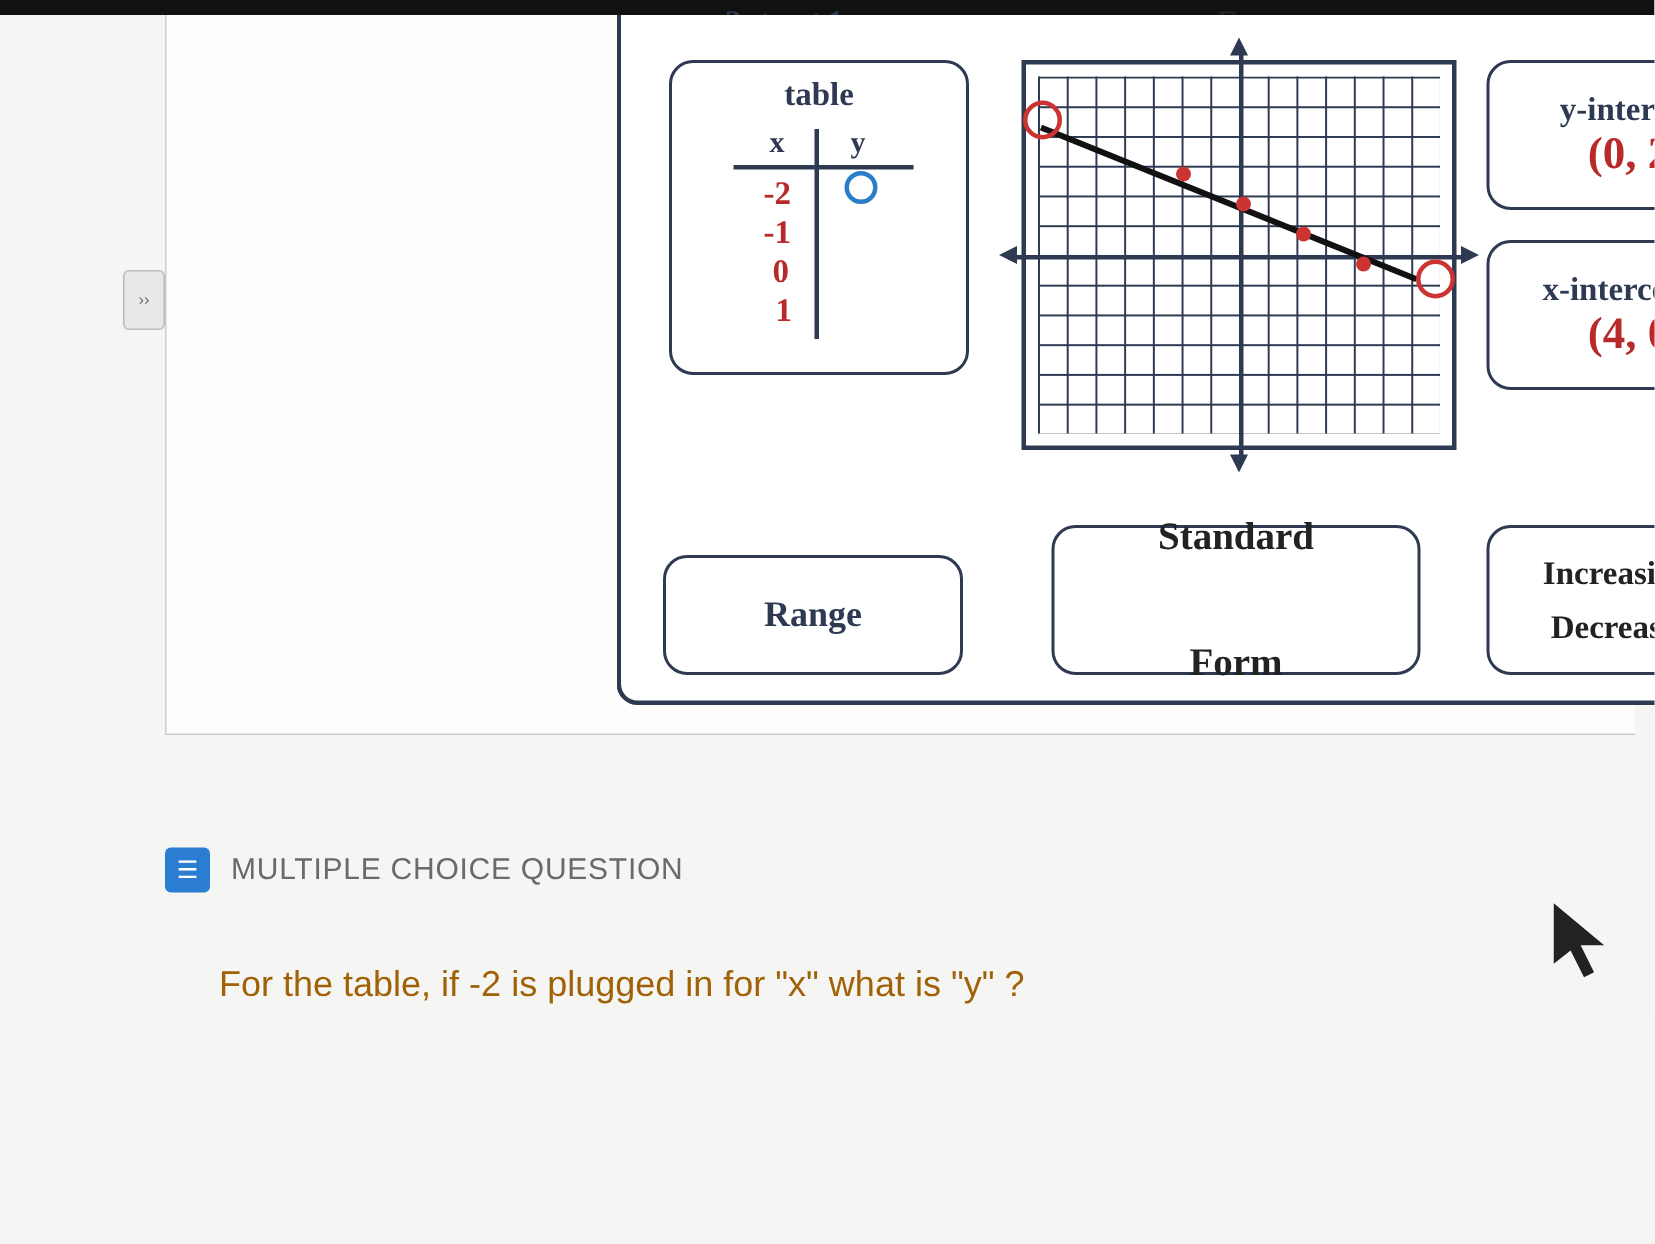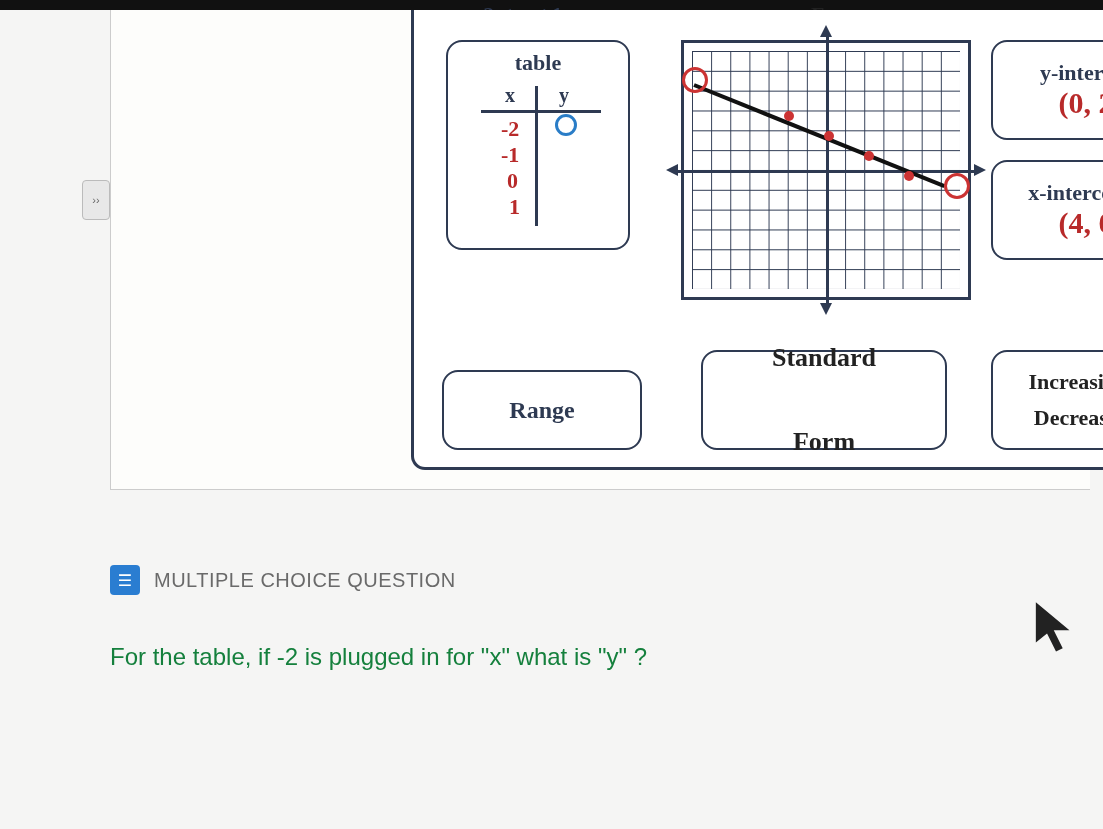--- a/index.html
+++ b/index.html
@@ -83,21 +83,21 @@
   }
   .form-top {
     position: absolute;
     left: 700px; top: -8px;
     font-family: Georgia, serif;
     font-weight: bold;
     font-size: 22px;
     color: #222;
   }
   
-  .table-box { left: 335px; top: 30px; width: 184px; height: 210px; justify-content: flex-start; padding-top: 8px;}
+  .table-box { left: 335px; top: 30px; width: 200px; height: 210px; justify-content: flex-start; padding-top: 8px;}
   .table-box .title { font-size: 22px; }
   .t-chart {
     position: relative;
     width: 130px; height: 150px;
     margin-top: 6px;
   }
   .t-vline { position:absolute; left:62px; top:4px; width:3px; height:140px; background:#2e3a52; }
   .t-hline { position:absolute; left:8px; top:28px; width:120px; height:3px; background:#2e3a52; }
   .t-x { position:absolute; left:32px; top:2px; font-size:20px; }
   .t-y { position:absolute; left:86px; top:2px; font-size:20px; }
@@ -158,21 +158,22 @@
   }
   .q-icon span { color:#fff; font-size:16px; }
   .q-label {
     font-size: 20px;
     color: #6a6a6a;
     letter-spacing: 0.5px;
   }
   .q-text {
     margin-top: 48px;
     font-size: 24px;
-    color: #15803d;
+    color: #a16207;
+    margin-left: 36px;
   }
   .cursor-arrow {
     position: absolute;
     right: 70px;
     top: 600px;
     width: 0; height: 0;
   }
   .cursor-svg { width:46px; height:56px; }
 </style>
 </head>

